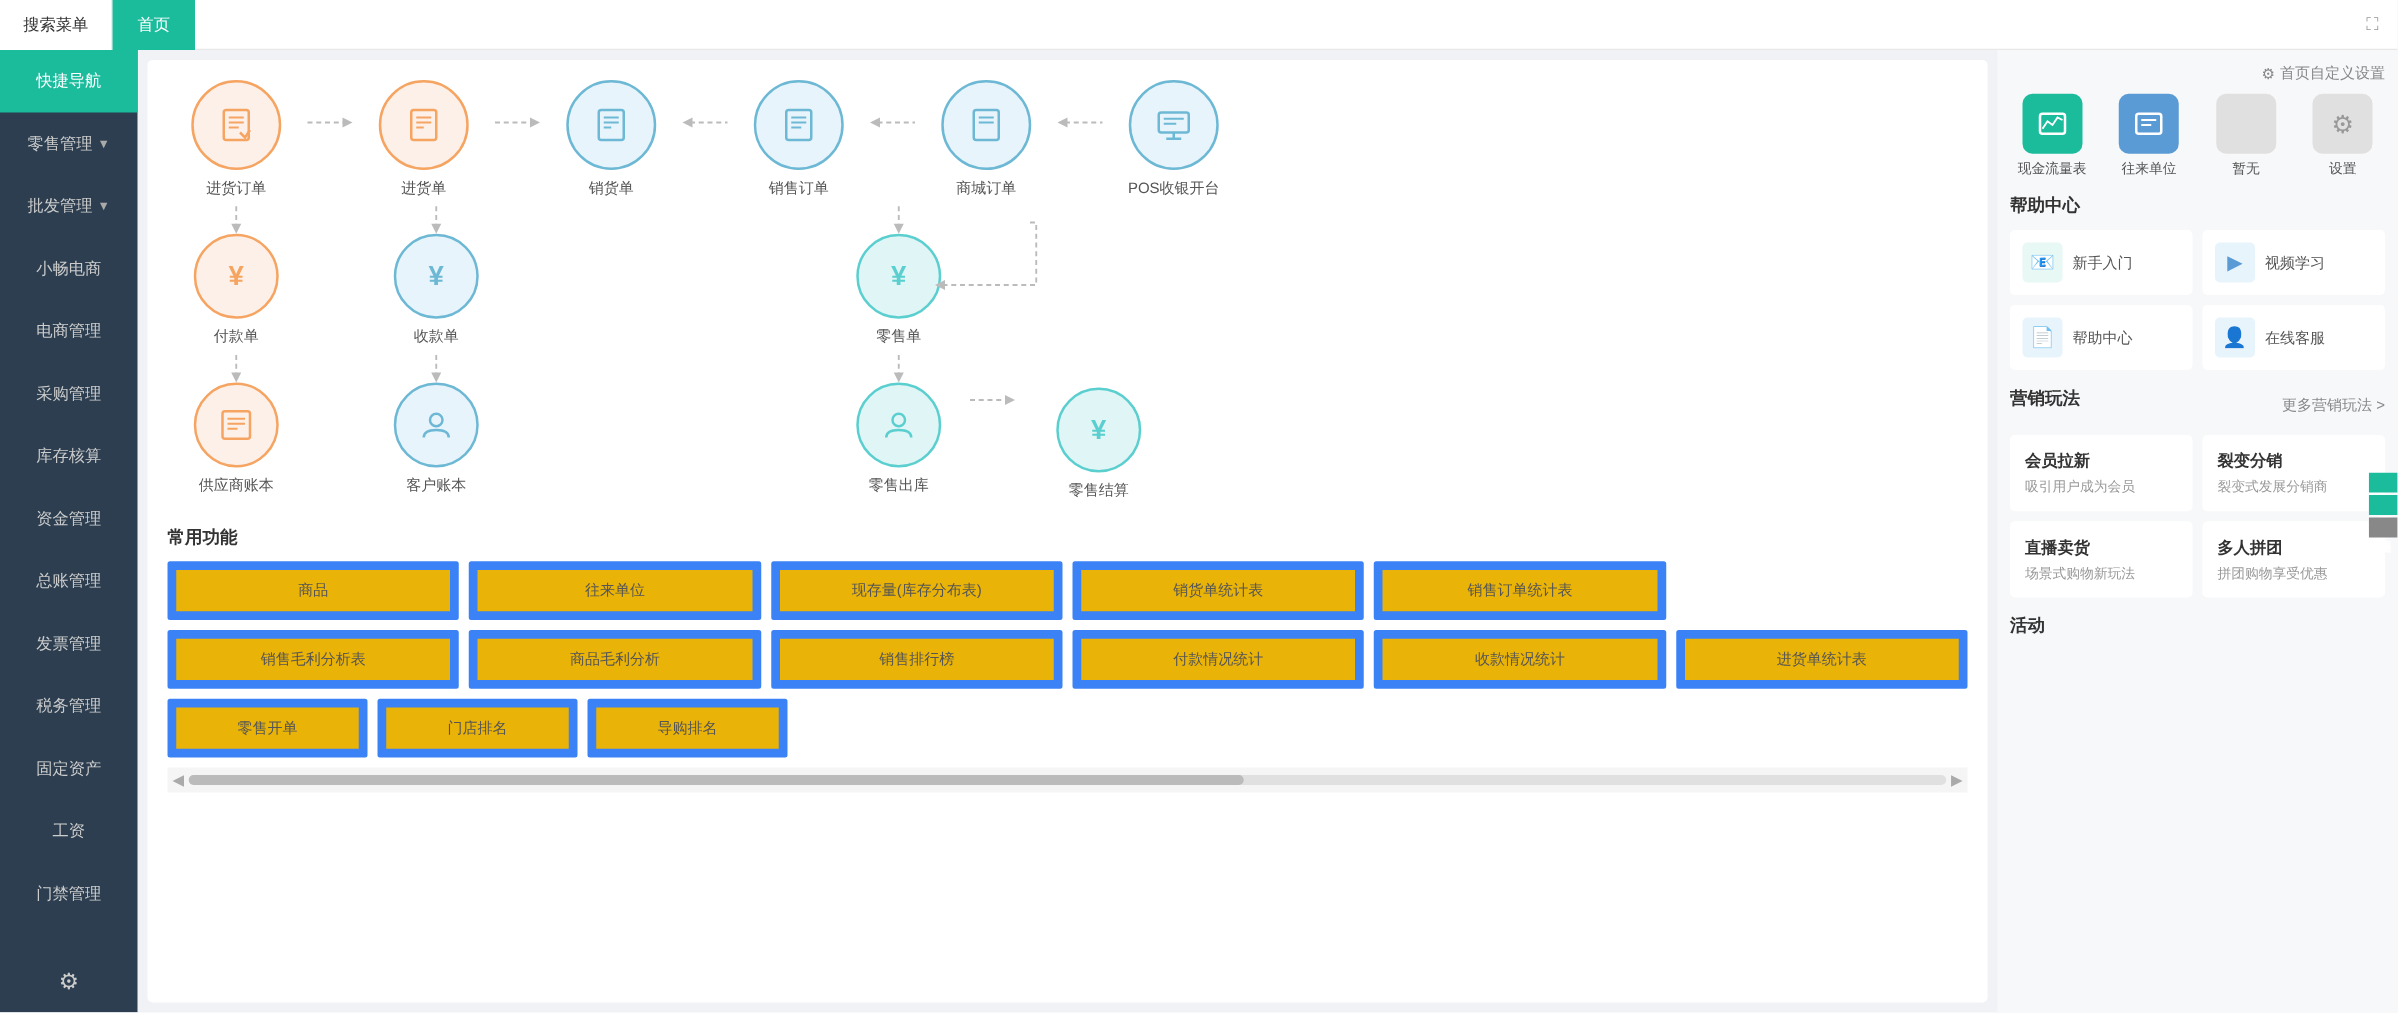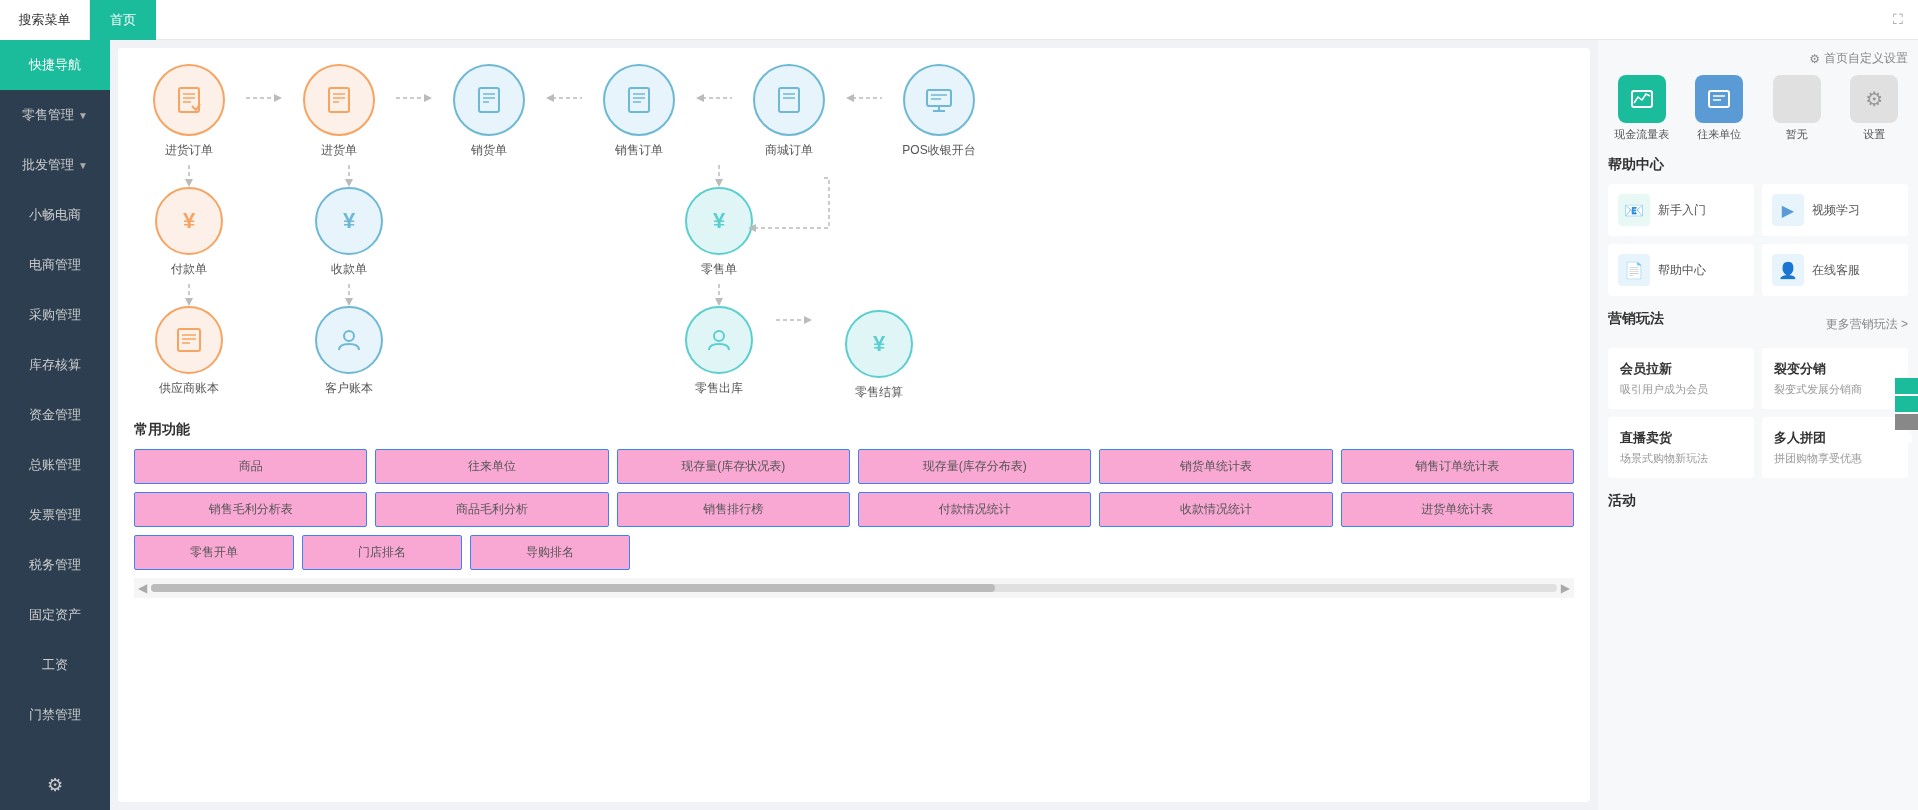--- a/index.html
+++ b/index.html
@@ -32,21 +32,21 @@
     .flow-circle { width: 72px; height: 72px; border-radius: 50%; display: flex; align-items: center; justify-content: center; font-size: 22px; }
     .flow-circle.orange { background: #fdf0e8; border: 2px solid #f5a462; color: #f5a462; }
     .flow-circle.blue { background: #e8f4fb; border: 2px solid #6db8d4; color: #6db8d4; }
     .flow-circle.teal { background: #e0f5f5; border: 2px solid #5bcfcf; color: #5bcfcf; }
     .flow-label { font-size: 12px; color: #555; margin-top: 6px; text-align: left; }
 
     
     .common-functions { margin-top: 20px; }
     .common-title { font-size: 14px; color: #333; margin-bottom: 10px; font-weight: bold; }
     .func-grid { display: grid; grid-template-columns: repeat(6, 1fr); gap: 8px; margin-bottom: 8px; }
-    .func-btn { border: 1px solid #3b82f6; background: #f9a8d4; padding: 8px 4px; text-align: center; font-size: 12px; color: #555; cursor: pointer; border-radius: 2px; }
+    .func-btn { border: 7px solid #3b82f6; background: #eab308; padding: 8px 4px; text-align: center; font-size: 12px; color: #555; cursor: pointer; border-radius: 2px; }
 
     
     .scroll-bar-area { height: 20px; background: #f5f5f5; display: flex; align-items: center; padding: 0 4px; margin-top: 8px; }
     .scroll-btn { color: #aaa; cursor: pointer; font-size: 12px; }
     .scroll-track { flex: 1; height: 8px; background: #e0e0e0; border-radius: 4px; margin: 0 4px; position: relative; }
     .scroll-thumb { width: 60%; height: 100%; background: #bbb; border-radius: 4px; }
 
     
     .right-panel { width: 320px; background: #f7f8fa; padding: 10px; overflow-y: auto; }
 
@@ -411,21 +411,20 @@
             </div>
           </div>
         </div>
       </div>
 
       <div class="common-functions">
         <div class="common-title">常用功能</div>
         <div class="func-grid">
           <div class="func-btn">商品</div>
           <div class="func-btn">往来单位</div>
-          <div class="func-btn">现存量(库存状况表)</div>
           <div class="func-btn">现存量(库存分布表)</div>
           <div class="func-btn">销货单统计表</div>
           <div class="func-btn">销售订单统计表</div>
         </div>
         <div class="func-grid">
           <div class="func-btn">销售毛利分析表</div>
           <div class="func-btn">商品毛利分析</div>
           <div class="func-btn">销售排行榜</div>
           <div class="func-btn">付款情况统计</div>
           <div class="func-btn">收款情况统计</div>

